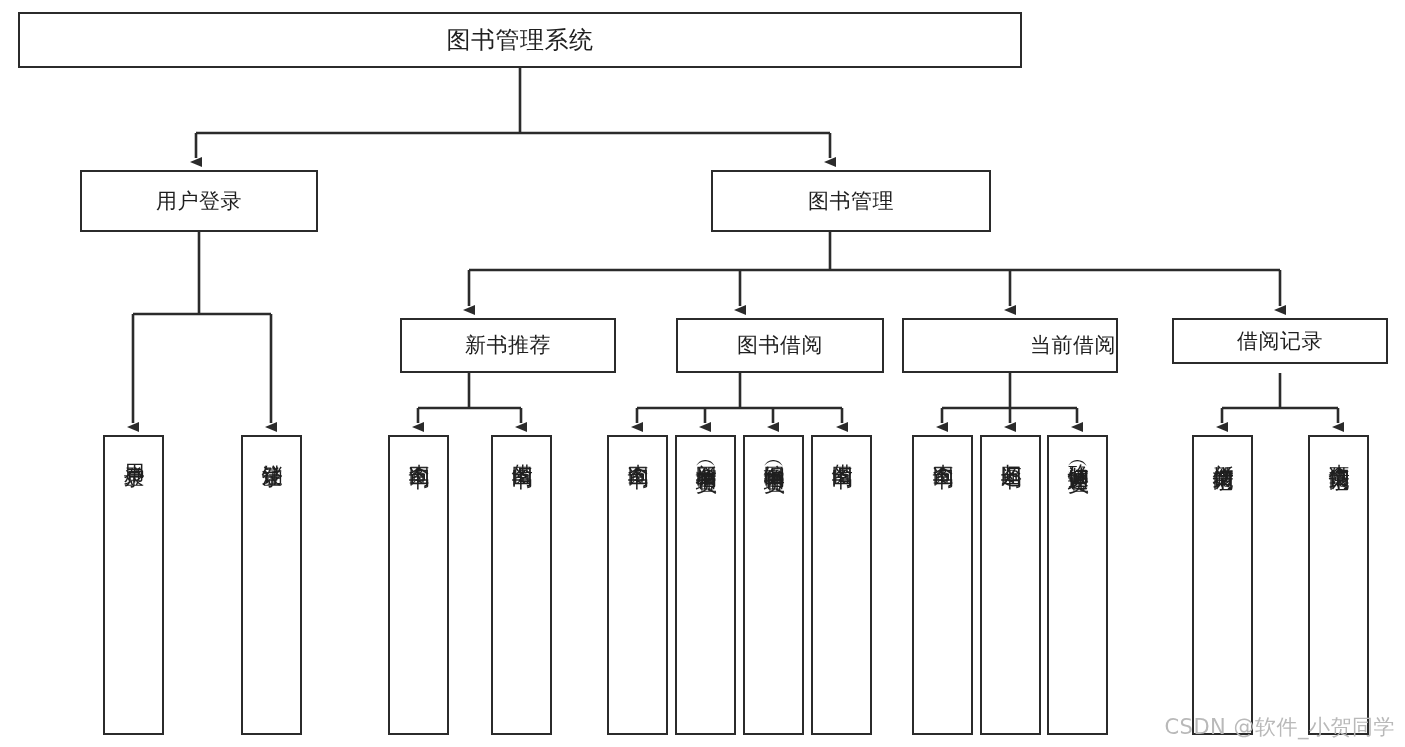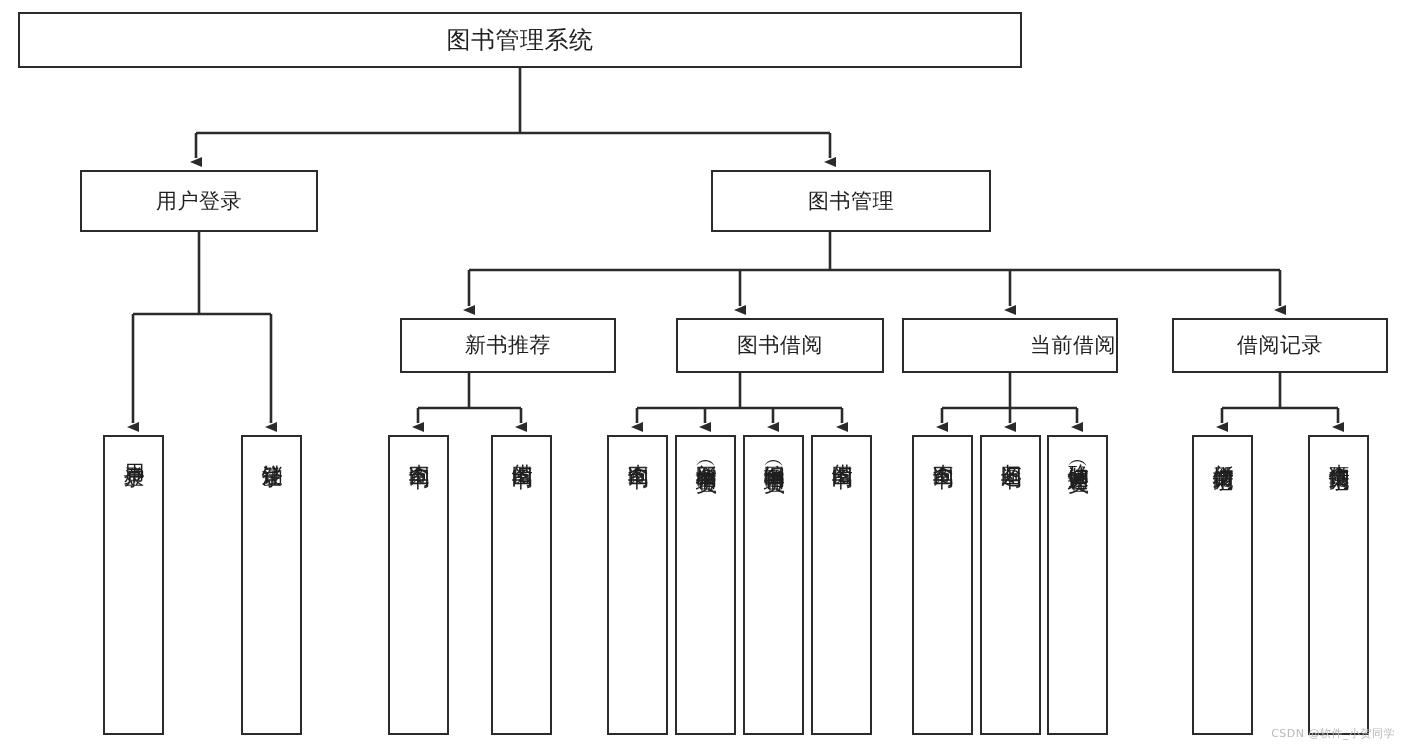--- a/index.html
+++ b/index.html
@@ -57,21 +57,21 @@
     line-height: 1.02;
     letter-spacing: 1.5px;
     white-space: nowrap;
     text-align: left;
   }
   .node.root .label { font-size: 24px; }
   .watermark {
     position: absolute;
     right: 10px;
     bottom: 6px;
-    font-size: 11px;
+    font-size: 21px;
     color: #b9b9b9;
     letter-spacing: 0.5px;
     z-index: 5;
     white-space: nowrap;
   }
 </style>
 </head>
 <body>
 
 <div id="canvas">
@@ -139,21 +139,21 @@
 
   <div class="node" style="left:360px; top:318px; width:216px; height:55px;margin-left:40px;">
     <span class="label">新书推荐</span>
   </div>
   <div class="node" style="left:632px; top:318px; width:208px; height:55px;margin-left:44px;">
     <span class="label">图书借阅</span>
   </div>
   <div class="node" style="left:902px; top:318px; width:216px; height:55px;justify-content:flex-end;">
     <span class="label">当前借阅</span>
   </div>
-  <div class="node" style="left:1172px; top:318px; width:216px; height:55px;">
+  <div class="node" style="left:1172px; top:318px; width:216px; height:46px;">
     <span class="label">借阅记录</span>
   </div>
 
   <div class="node vertical" style="left:103px; top:435px; width:61px; height:300px;">
     <span class="label">用户登录</span>
   </div>
   <div class="node vertical" style="left:241px; top:435px; width:61px; height:300px;">
     <span class="label">注销登录</span>
   </div>
 

